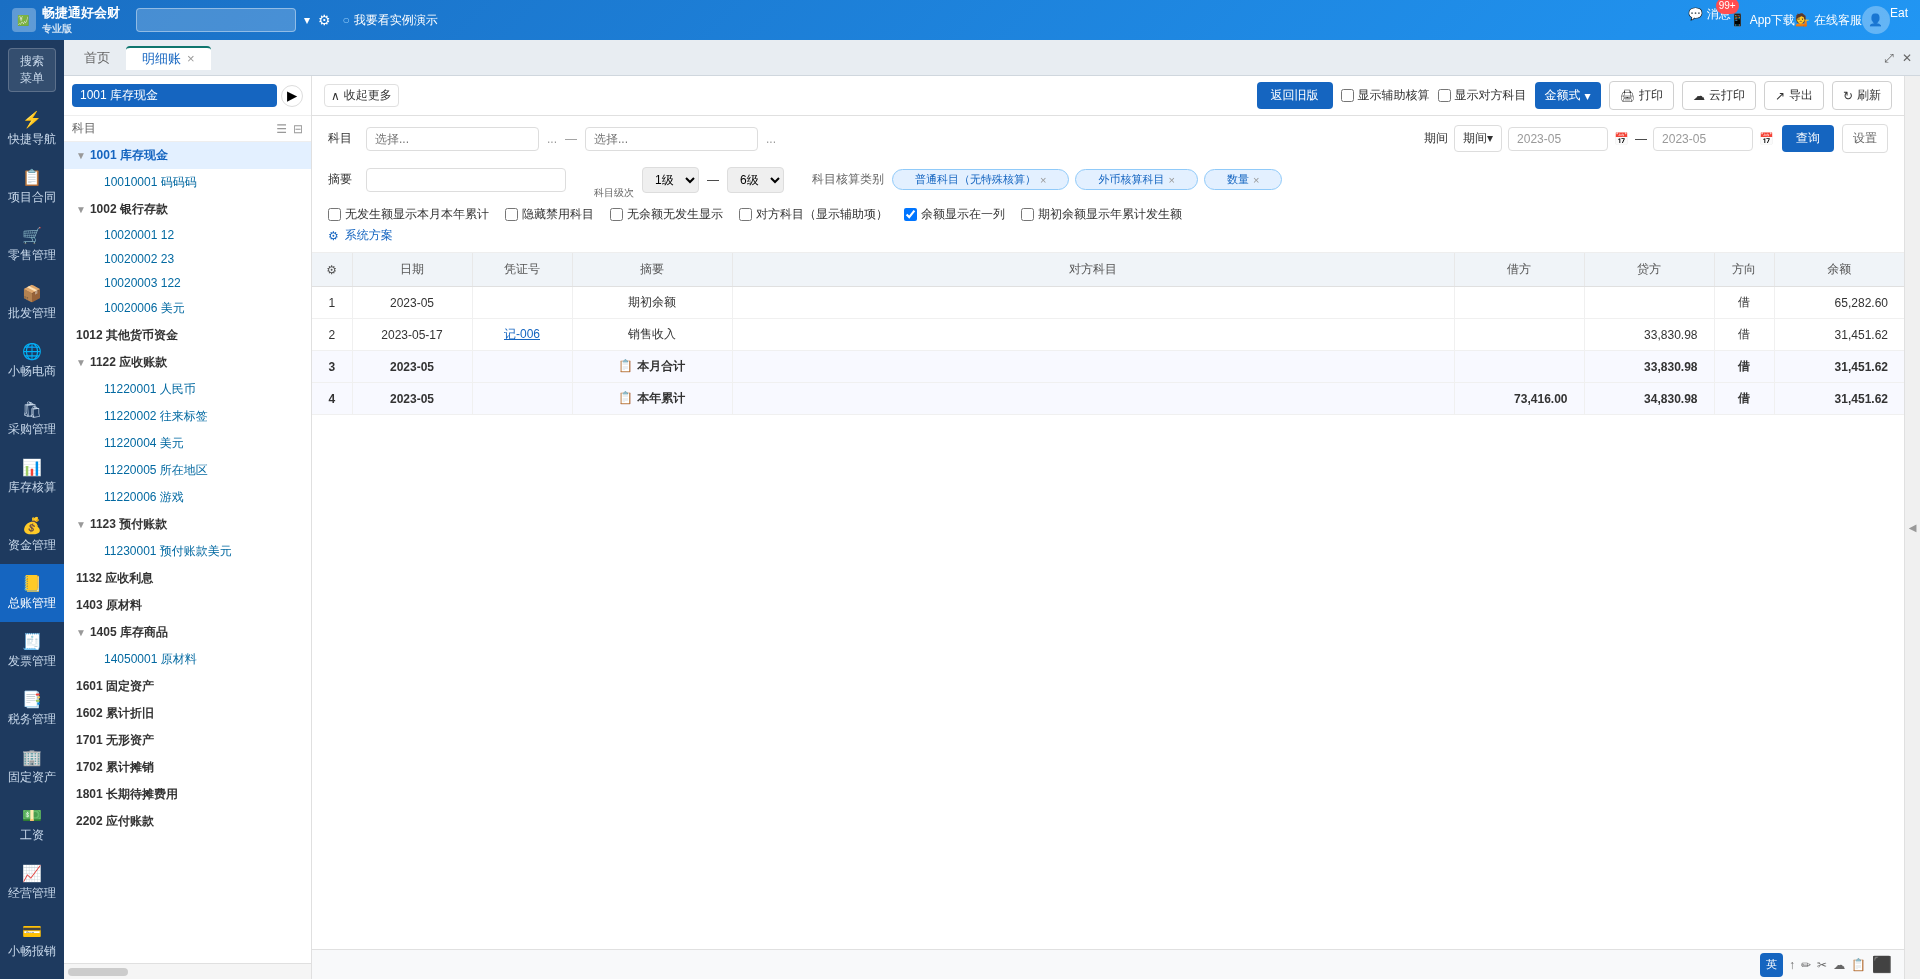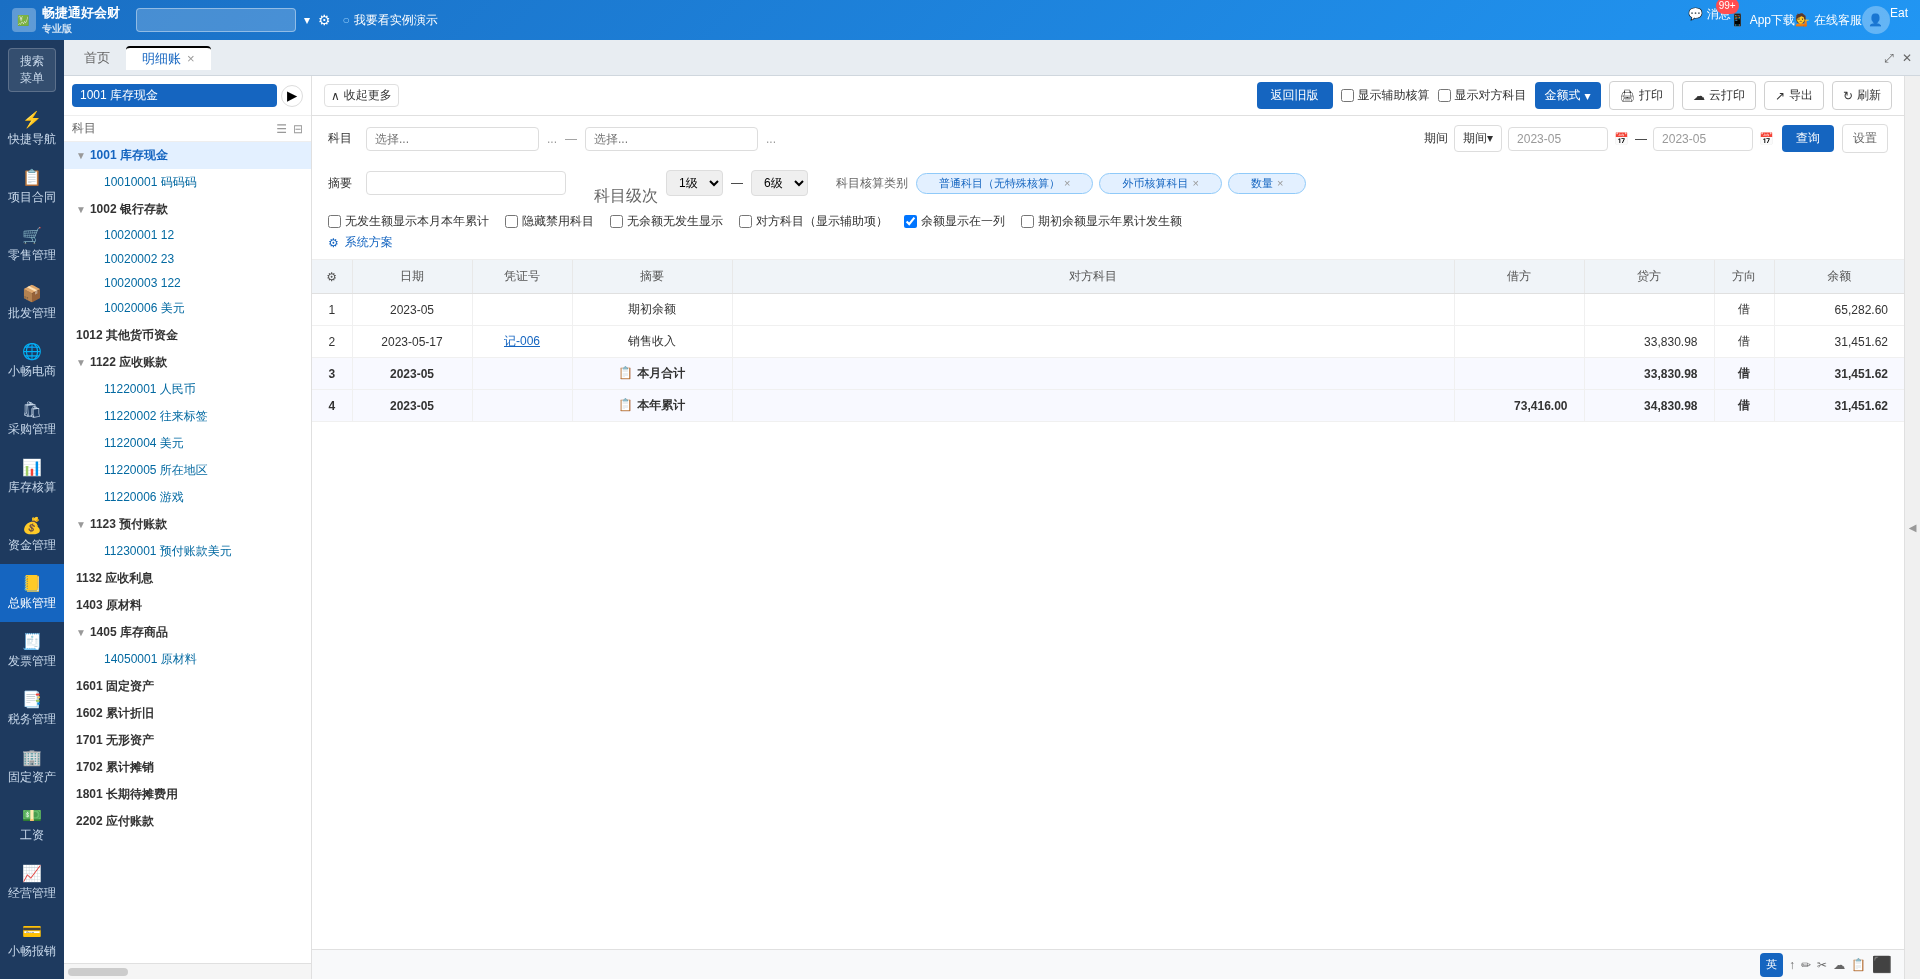--- a/index.html
+++ b/index.html
@@ -39,21 +39,21 @@
     .sidebar-item { padding: 10px 0; text-align: center; cursor: pointer; font-size: 12px; color: #c8d8ea; transition: background 0.2s; }
     .sidebar-item.active { background: #1565c0; color: white; }
     .sidebar-item .icon { font-size: 16px; margin-bottom: 2px; display: block; }
 
     
     .content-area { flex: 1; display: flex; flex-direction: column; overflow: hidden; background: #f0f2f5; }
 
     
     .tab-bar { height: 36px; background: #e8edf2; display: flex; align-items: center; padding: 0 8px; border-bottom: 1px solid #d0d7de; gap: 4px; }
     .tab-home { padding: 6px 12px; color: #666; cursor: pointer; font-size: 13px; }
-    .tab-item { padding: 2px 16px; background: white; border-radius: 4px 4px 0 0; color: #1565c0; cursor: pointer; font-size: 13px; display: flex; align-items: center; gap: 6px; border-top: 2px solid #000000; }
+    .tab-item { padding: 2px 16px; background: white; border-radius: 4px 4px 0 0; color: #1565c0; cursor: pointer; font-size: 13px; display: flex; align-items: center; gap: 6px; border-top: 2px solid #0f766e; }
     .tab-close { color: #999; cursor: pointer; }
 
     
     .inner-layout { flex: 1; display: flex; overflow: hidden; }
 
     
     .account-panel {
       width: 248px;
       background: white;
       border-right: 1px solid #e0e0e0;
@@ -419,21 +419,21 @@
               <span style="cursor:pointer;">📅</span>
             </div>
             <button class="query-btn">查询</button>
             <button class="setting-btn">设置</button>
           </div>
 
           <div class="query-line">
             <span class="q-label">摘要</span>
             <input class="q-input" style="min-width: 200px;">
             <span style="margin-left:12px;"></span>
-            <span style="font-size:16px;color:#666;margin-top:27px;">科目级次</span>
+            <span style="font-size:10px;color:#666;margin-top:27px;">科目级次</span>
             <select class="level-select">
               <option>1级</option><option>2级</option><option>3级</option><option>4级</option><option>5级</option><option>6级</option>
             </select>
             <span>—</span>
             <select class="level-select">
               <option>6级</option><option>1级</option><option>2级</option><option>3级</option>
             </select>
             <span style="margin-left:12px;"></span>
             <span style="font-size:12px;color:#666;">科目核算类别</span>
 

